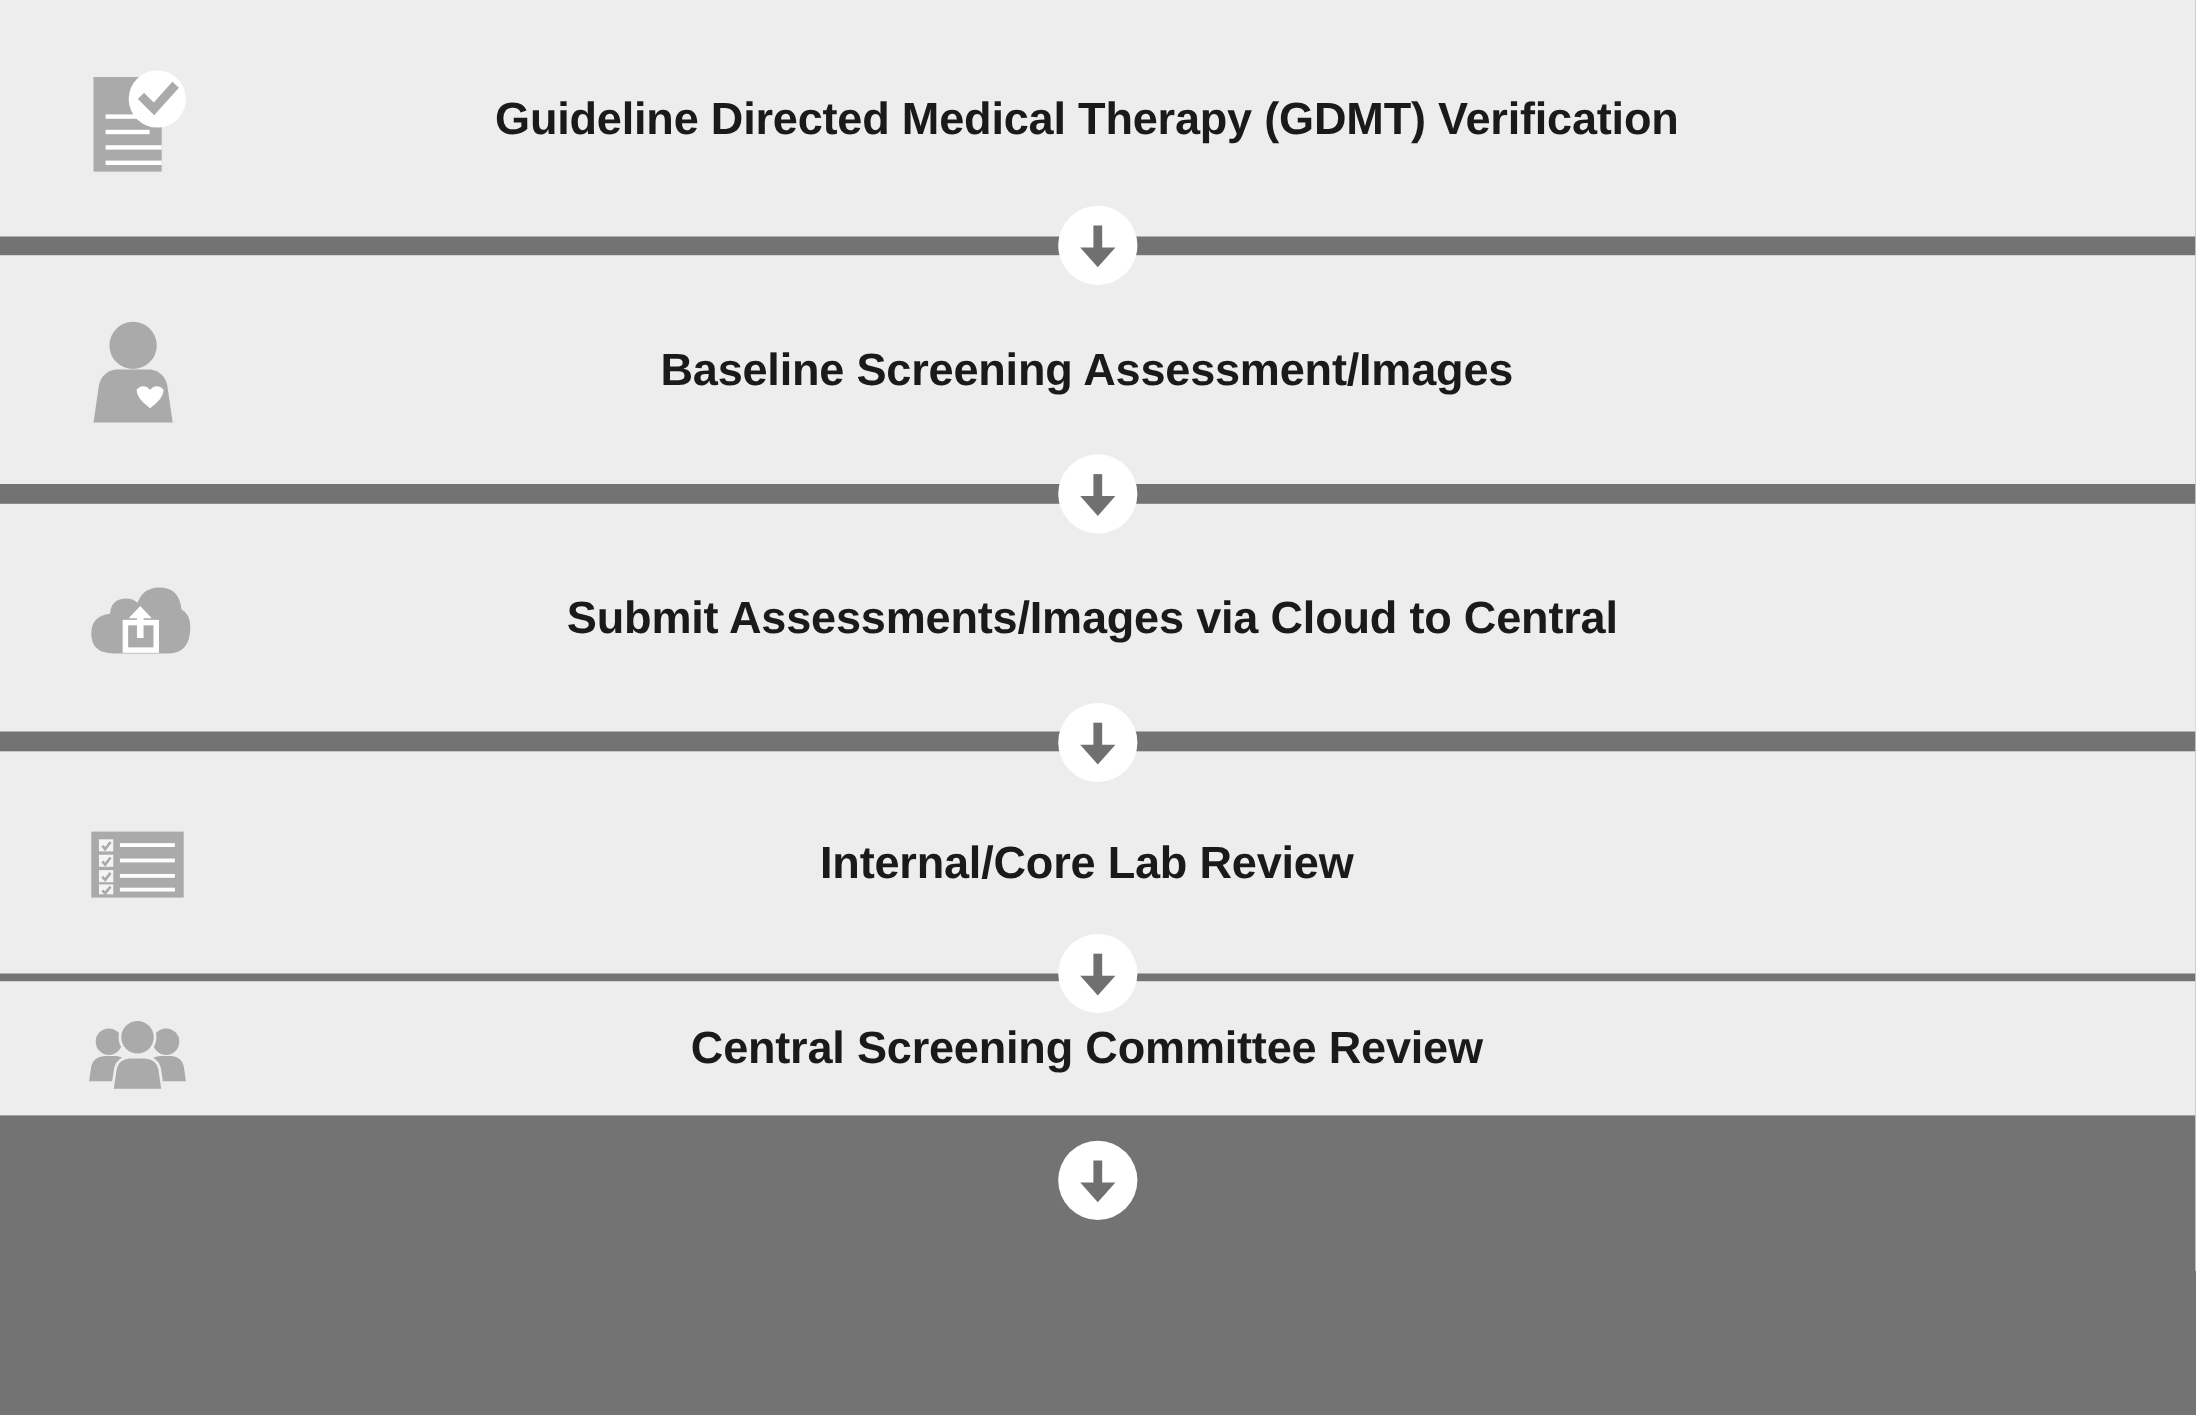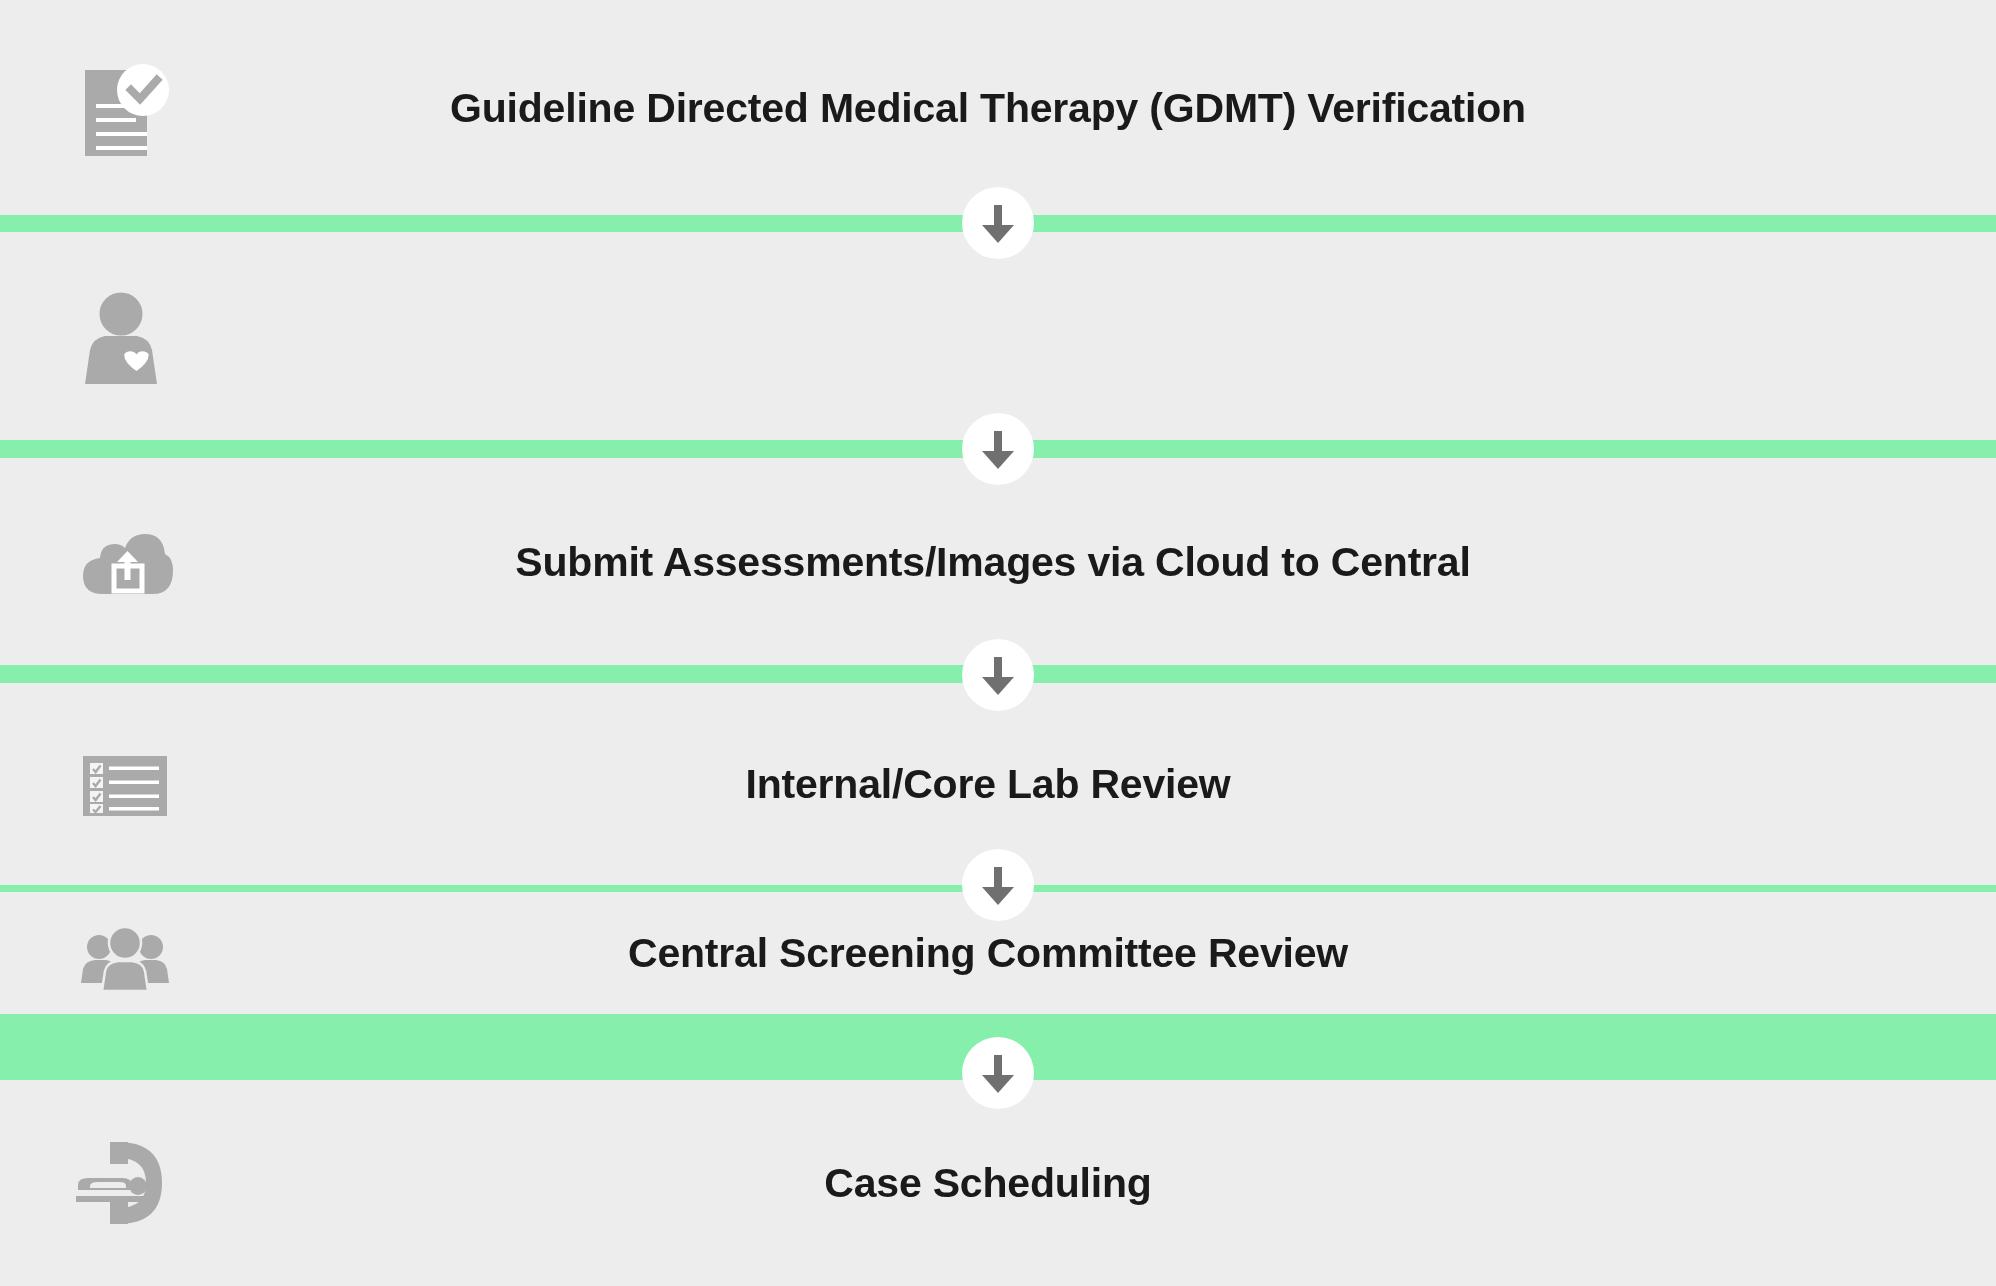--- a/index.html
+++ b/index.html
@@ -10,21 +10,21 @@
   body {
     width: 1996px;
     height: 1286px;
     font-family: "Liberation Sans", "DejaVu Sans", sans-serif;
     overflow: hidden;
   }
   #flow {
     position: relative;
     width: 1996px;
     height: 1286px;
-    background: #86efac;
+    background: #737373;
   }
   .step-row {
     position: absolute;
     left: 0;
     width: 1996px;
     background: #ecedec;
   }
   .step-icon {
     position: absolute;
     left: 65px;
@@ -98,20 +98,23 @@
   </div>
 
   <div class="step-row" style="top:232px;height:208px;">
     <div class="step-icon">
       <svg width="104" height="104" viewBox="0 0 104 104">
         <circle cx="48" cy="30" r="23" fill="#aaaaaa" stroke="#ecedec" stroke-width="3"></circle>
         <path d="M12 100 L17 66 Q20 54 32 52 L64 52 Q76 54 79 66 L84 100 Z" fill="#aaaaaa"></path>
         <path d="M64 70 a8.5 8.5 0 0 1 14 0 a8.5 8.5 0 0 1 14 0
                  q0 9 -14 19 q-14 -10 -14 -19 Z" fill="#ffffff" transform="translate(-14,0) scale(0.88) translate(10,10)"></path>
       </svg>
+    </div>
+    <div class="step-label">
+      <span>Baseline Screening Assessment/Images</span>
     </div>
   </div>
 
   <div class="connector" style="top:413px;">
     <svg width="40" height="44" viewBox="0 0 40 44">
       <rect x="16" y="4" width="8" height="22" fill="#707070"></rect>
       <path d="M4 24 L36 24 L20 42 Z" fill="#707070"></path>
     </svg>
   </div>
 
@@ -189,30 +192,14 @@
     </div>
   </div>
 
   <div class="connector" style="top:1037px;">
     <svg width="40" height="44" viewBox="0 0 40 44">
       <rect x="16" y="4" width="8" height="22" fill="#707070"></rect>
       <path d="M4 24 L36 24 L20 42 Z" fill="#707070"></path>
     </svg>
   </div>
 
-  <div class="step-row" style="top:1080px;height:206px;">
-    <div class="step-icon">
-      <svg width="110" height="110" viewBox="0 0 110 110">
-        <path d="M48 14 Q92 14 92 55 Q92 96 48 96 L48 80 Q76 80 76 55 Q76 30 48 30 Z" fill="#aaaaaa"></path>
-        <rect x="40" y="14" width="18" height="22" fill="#aaaaaa"></rect>
-        <rect x="40" y="74" width="18" height="22" fill="#aaaaaa"></rect>
-        <path d="M8 57 Q8 50 18 50 L52 50 Q62 50 62 57 L62 62 L8 62 Z" fill="#aaaaaa"></path>
-        <path d="M20 58 Q20 54 28 54 L50 54 Q56 54 56 58 L56 60 L20 60 Z" fill="#ecedec"></path>
-        <circle cx="68" cy="58" r="9" fill="#aaaaaa"></circle>
-        <rect x="6" y="68" width="68" height="6" fill="#aaaaaa"></rect>
-      </svg>
-    </div>
-    <div class="step-label">
-      <span>Case Scheduling</span>
-    </div>
-  </div>
 
 </div>
 
 </body></html>

